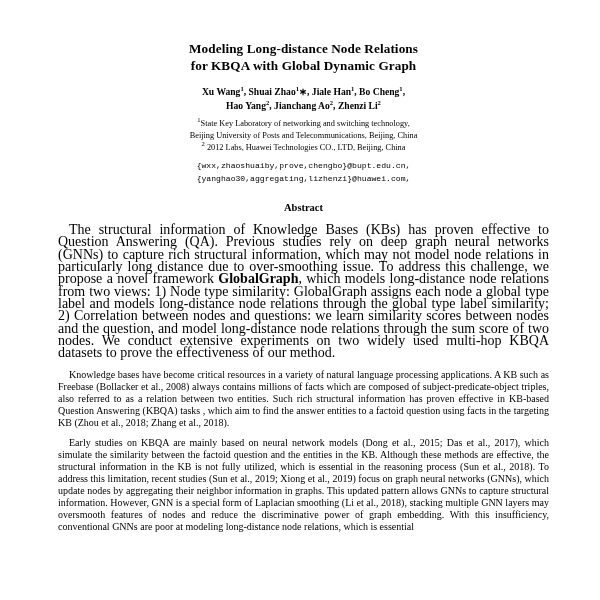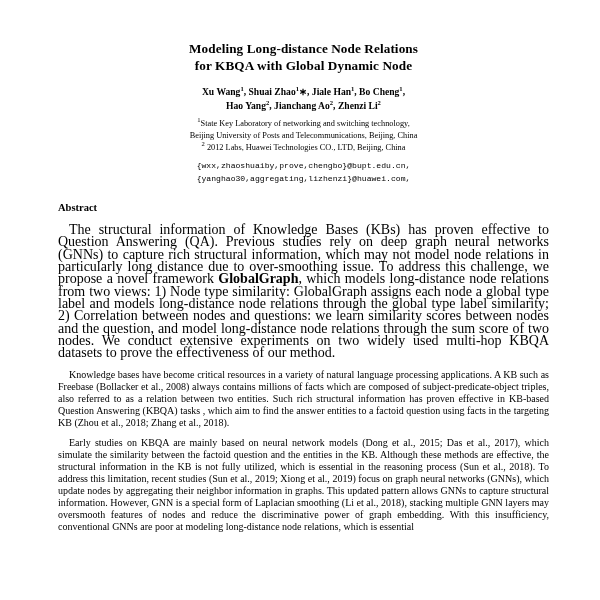--- a/index.html
+++ b/index.html
@@ -55,20 +55,21 @@
     font-weight: normal;
   }
   .emails {
     text-align: center;
     font-family: "Liberation Mono", monospace;
     font-size: 8.1px;
     line-height: 12.5px;
     margin-top: 6px;
   }
   .section-head {
+    text-align: center;
     font-size: 10.5px;
     font-weight: bold;
     margin-top: 17px;
   }
   .abstract {
     font-size: 14px;
     line-height: 12.35px;
     text-align: justify;
     margin-top: 11px;
     text-indent: 11px;
@@ -98,21 +99,21 @@
     margin-top: 9px;
   }
 </style>
 </head>
 <body>
 
 <div class="page">
 
   <div class="title">
     <span>Modeling Long-distance Node Relations</span>
-    <span class="title-line2">for KBQA with Global Dynamic Node</span>
+    <span class="title-line2">for KBQA with Global Dynamic Graph</span>
   </div>
 
   <div class="authors">
     <div>Xu Wang<sup>1</sup>, Shuai Zhao<sup>1</sup>∗, Jiale Han<sup>1</sup>, Bo Cheng<sup>1</sup>,</div>
     <div>Hao Yang<sup>2</sup>, Jianchang Ao<sup>2</sup>, Zhenzi Li<sup>2</sup></div>
   </div>
 
   <div class="affil">
     <div><sup>1</sup>State Key Laboratory of networking and switching technology,</div>
     <div>Beijing University of Posts and Telecommunications, Beijing, China</div>

